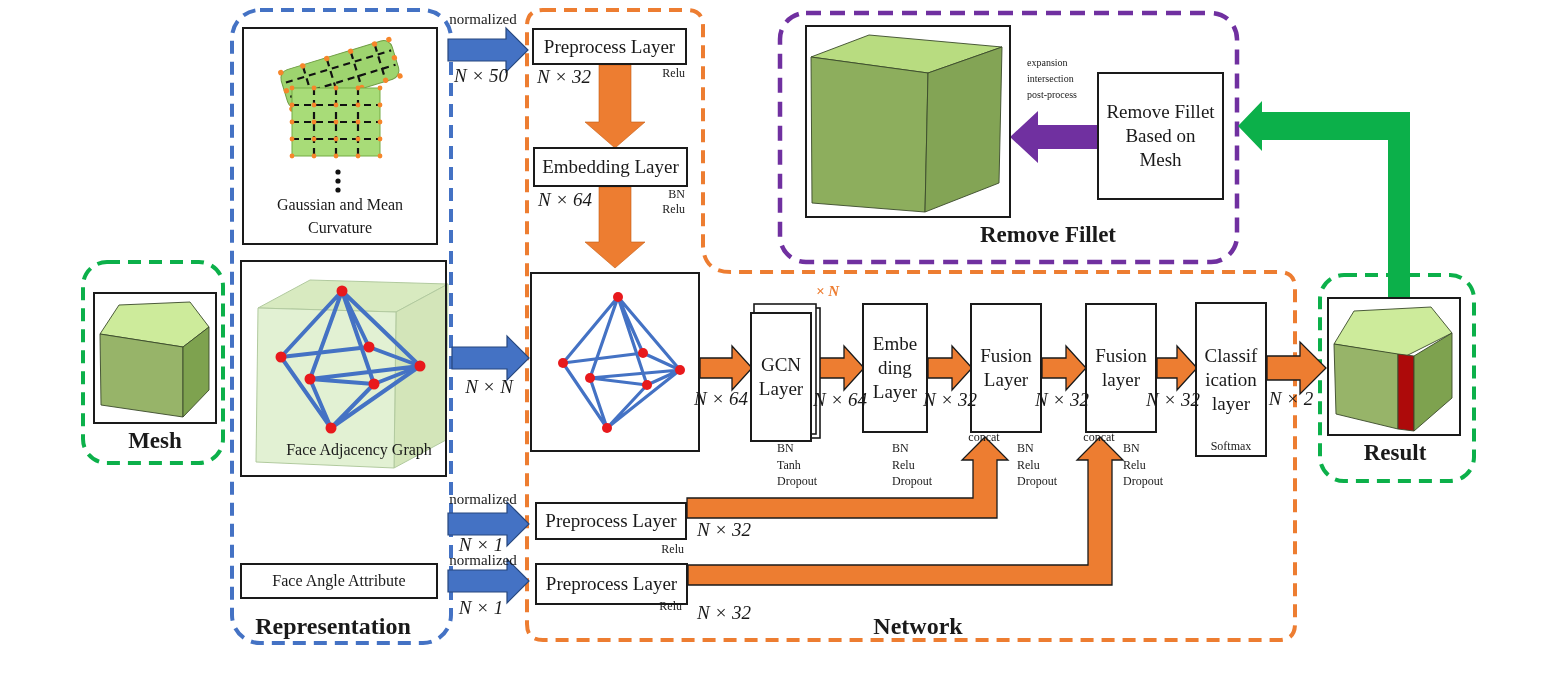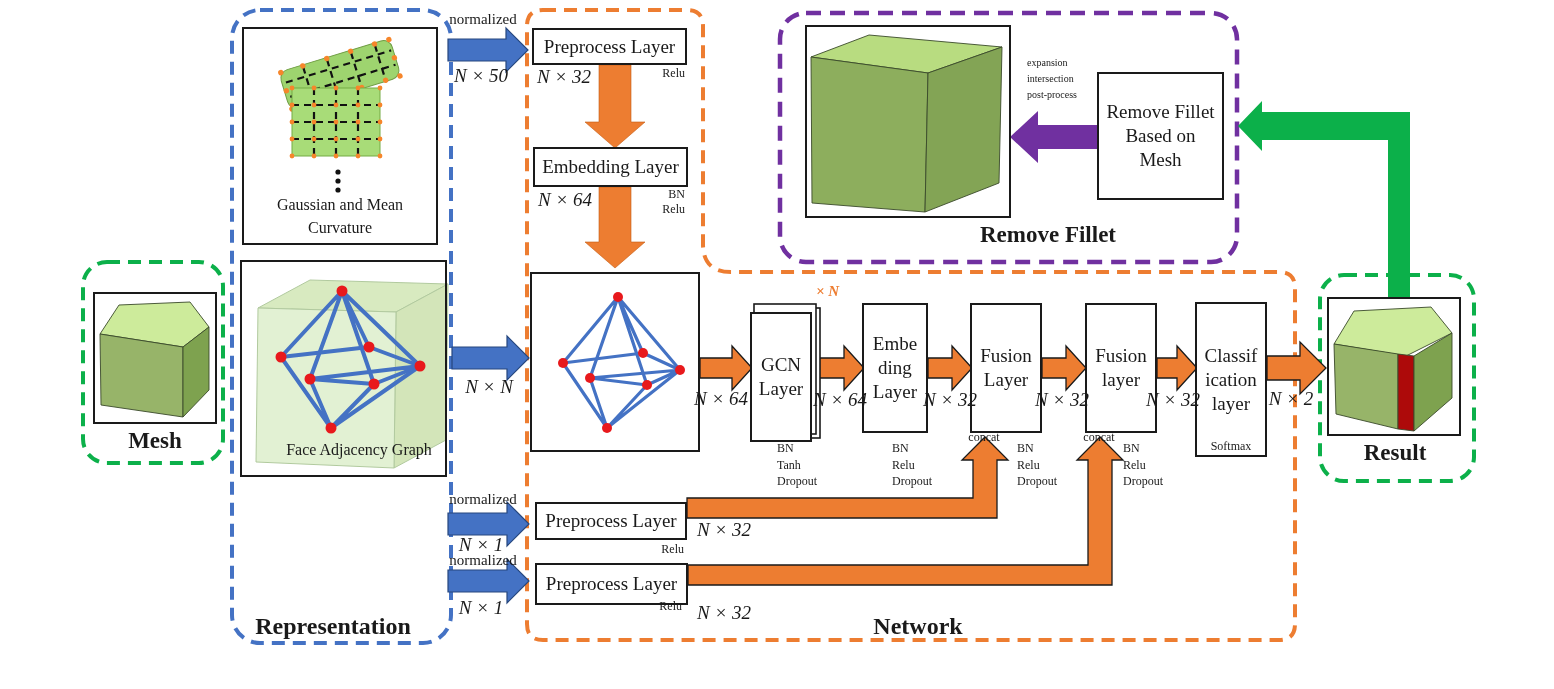--- a/index.html
+++ b/index.html
@@ -197,20 +197,23 @@
       <polygon class="cube" points="1334,344 1398,354 1398,429 1336,414" fill="#97B469"></polygon>
       <polygon class="cube" points="1398,354 1414,356 1414,431 1398,429" fill="var(--fillet_red,#AD0A0A)"></polygon>
       <polygon class="cube" points="1414,356 1452,333 1452,398 1414,431" fill="#7EA24F"></polygon>
     </g>
   </svg>
 
   <div class="box clear" style="left:93px;top:292px;width:124px;height:132px;"></div>
 
   <div class="box clear" style="left:242px;top:27px;width:196px;height:218px;"></div>
   <div class="box clear" style="left:240px;top:260px;width:207px;height:217px;"></div>
+  <div class="box t18" style="left:240px;top:563px;width:198px;height:36px;">
+    <span>Face Angle Attribute</span>
+  </div>
 
   <div class="box t19" style="left:532px;top:28px;width:155px;height:37px;">
     <span>Preprocess Layer</span>
   </div>
   <div class="box t19" style="left:533px;top:147px;width:155px;height:40px;">
     <span>Embedding Layer</span>
   </div>
   <div class="box clear" style="left:530px;top:272px;width:170px;height:180px;"></div>
 
   <div class="box t19 ml" style="left:750px;top:312px;width:62px;height:130px;">

